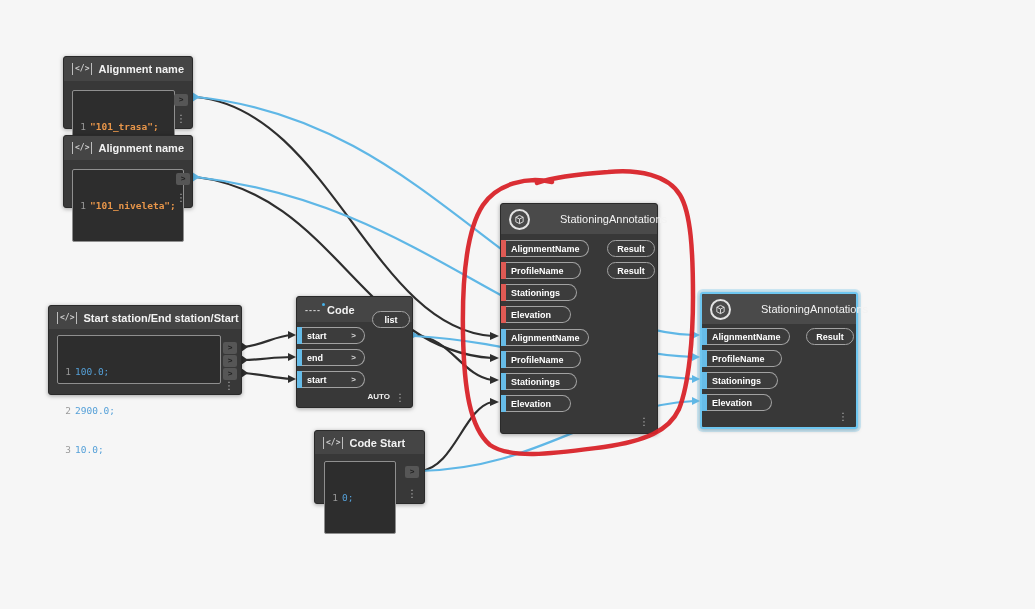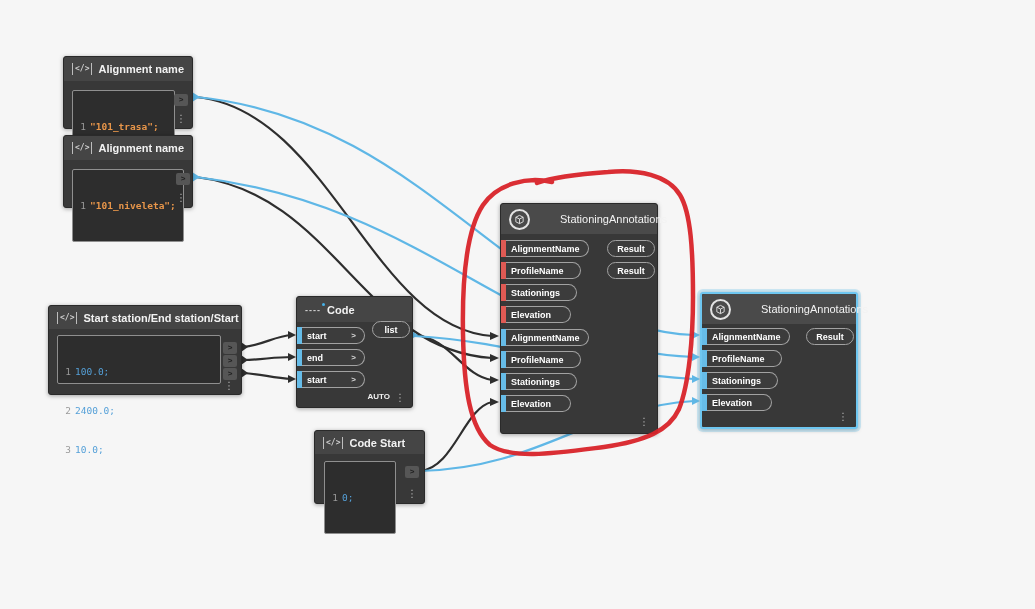--- a/index.html
+++ b/index.html
@@ -174,21 +174,21 @@
 </div>
 
 <div class="node" style="left:48px; top:305px; width:194px; height:90px;">
   <div class="hdr" style="height:23px;">
     <span class="cb-icon">&lt;/&gt;</span>
     <span class="title">Start station/End station/Start</span>
     <span class="prev-dot"></span>
   </div>
   <div class="code-box" style="left:8px; top:29px; width:164px; height:49px;">
     <div class="code-line"><span class="lnum">1</span><span class="cnum">100.0;</span></div>
-    <div class="code-line"><span class="lnum">2</span><span class="cnum">2400.0;</span></div>
+    <div class="code-line"><span class="lnum">2</span><span class="cnum">2900.0;</span></div>
     <div class="code-line"><span class="lnum">3</span><span class="cnum">10.0;</span></div>
   </div>
   <div class="outbtn" style="right:4px; top:36px;">
       <span>&gt;</span>
     </div>
   <div class="outbtn" style="right:4px; top:49px;">
       <span>&gt;</span>
     </div>
   <div class="outbtn" style="right:4px; top:62px;">
       <span>&gt;</span>
@@ -206,21 +206,21 @@
     <span class="chev">&gt;</span>
   </div>
   <div class="port in bar-blue" style="top:52px; width:68px;">
     <span>end</span>
     <span class="chev">&gt;</span>
   </div>
   <div class="port in bar-blue" style="top:74px; width:68px;">
     <span>start</span>
     <span class="chev">&gt;</span>
   </div>
-  <div class="port out" style="top:24px; width:38px;justify-content:center;">
+  <div class="port out" style="top:14px; width:38px;justify-content:center;">
     <span>list</span>
   </div>
   <div class="auto-lbl" style="right:22px; bottom:6px;">AUTO</div>
   <div class="dots" style="right:7px; bottom:4px;">⋮</div>
 </div>
 
 <div class="node" style="left:314px; top:430px; width:111px; height:74px;">
   <div class="hdr" style="height:23px;">
     <span class="cb-icon">&lt;/&gt;</span>
     <span class="title">Code Start</span>

